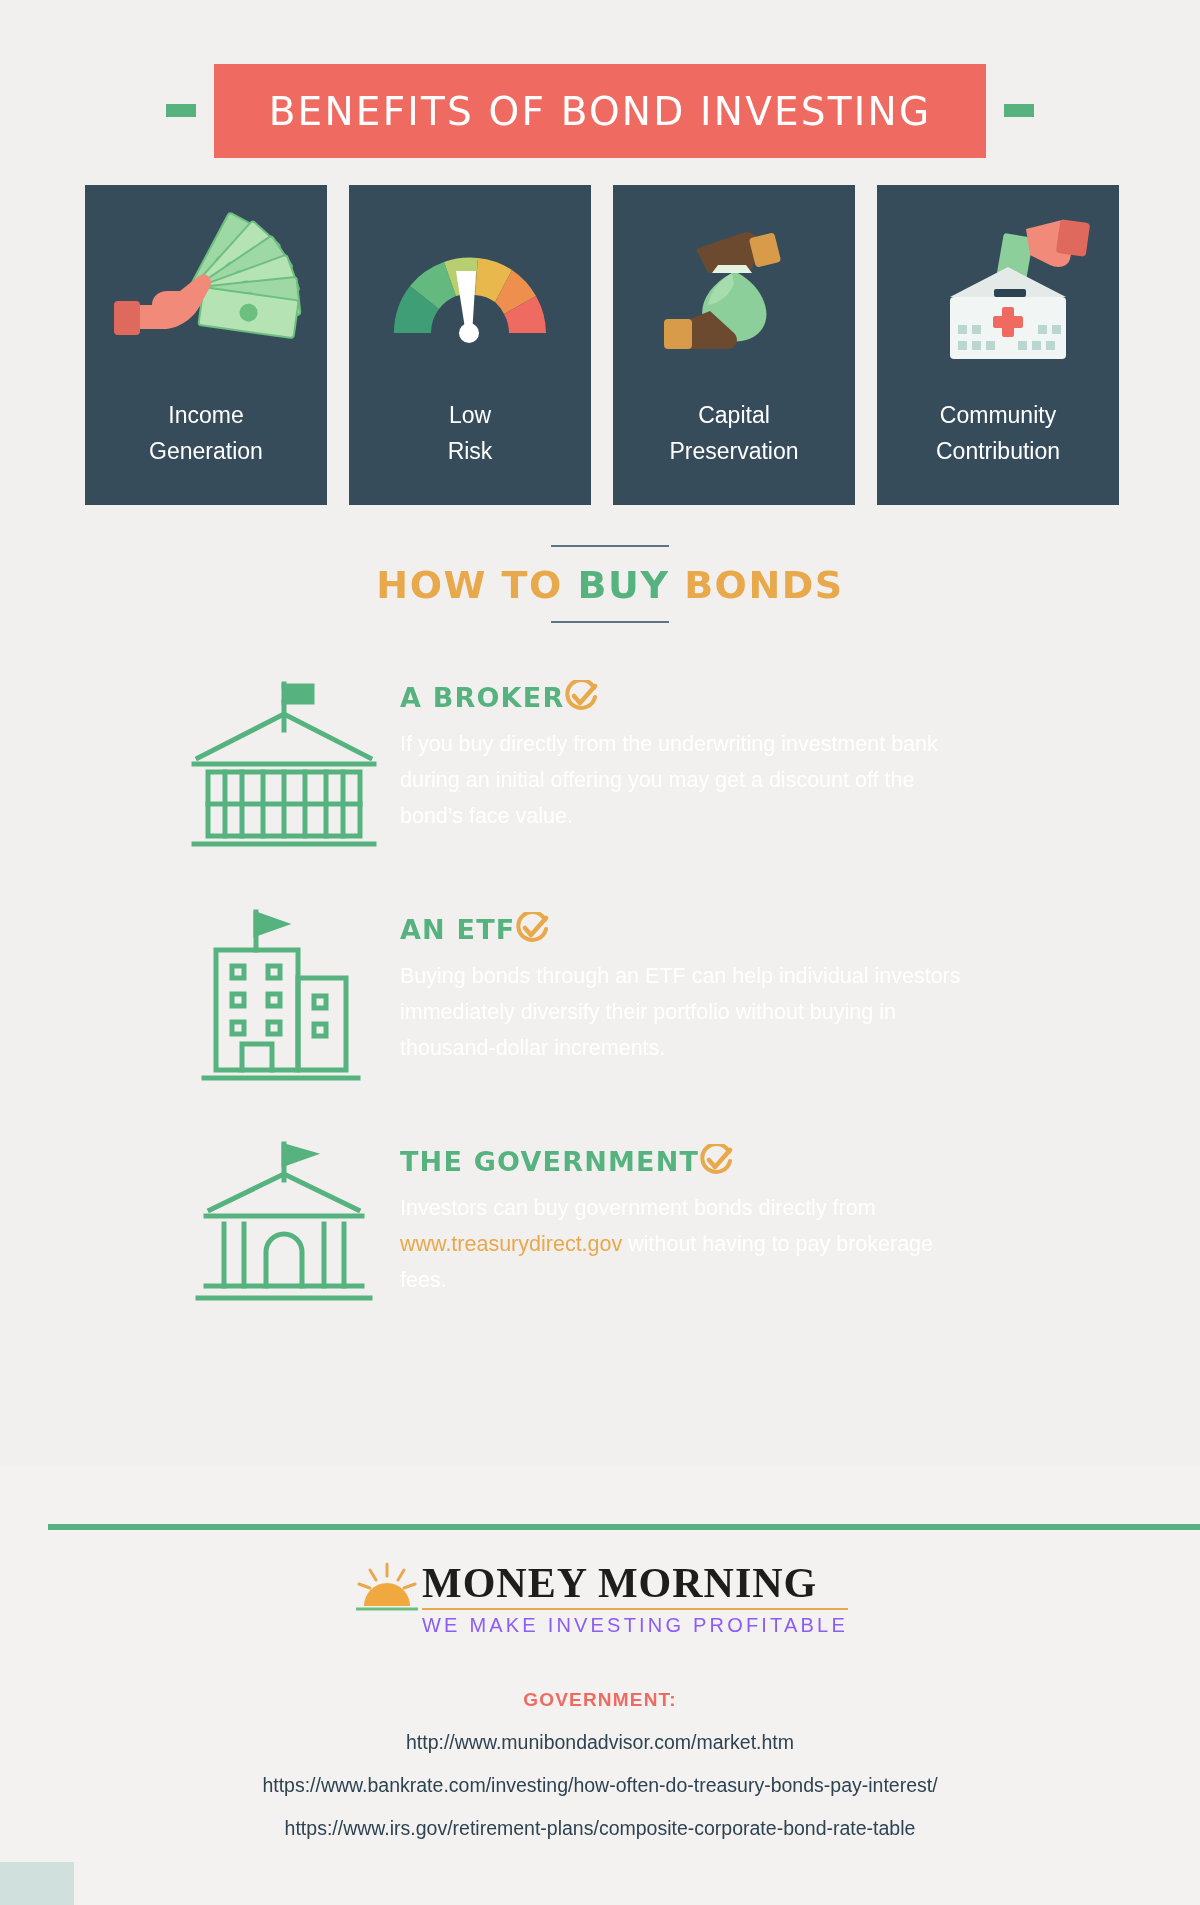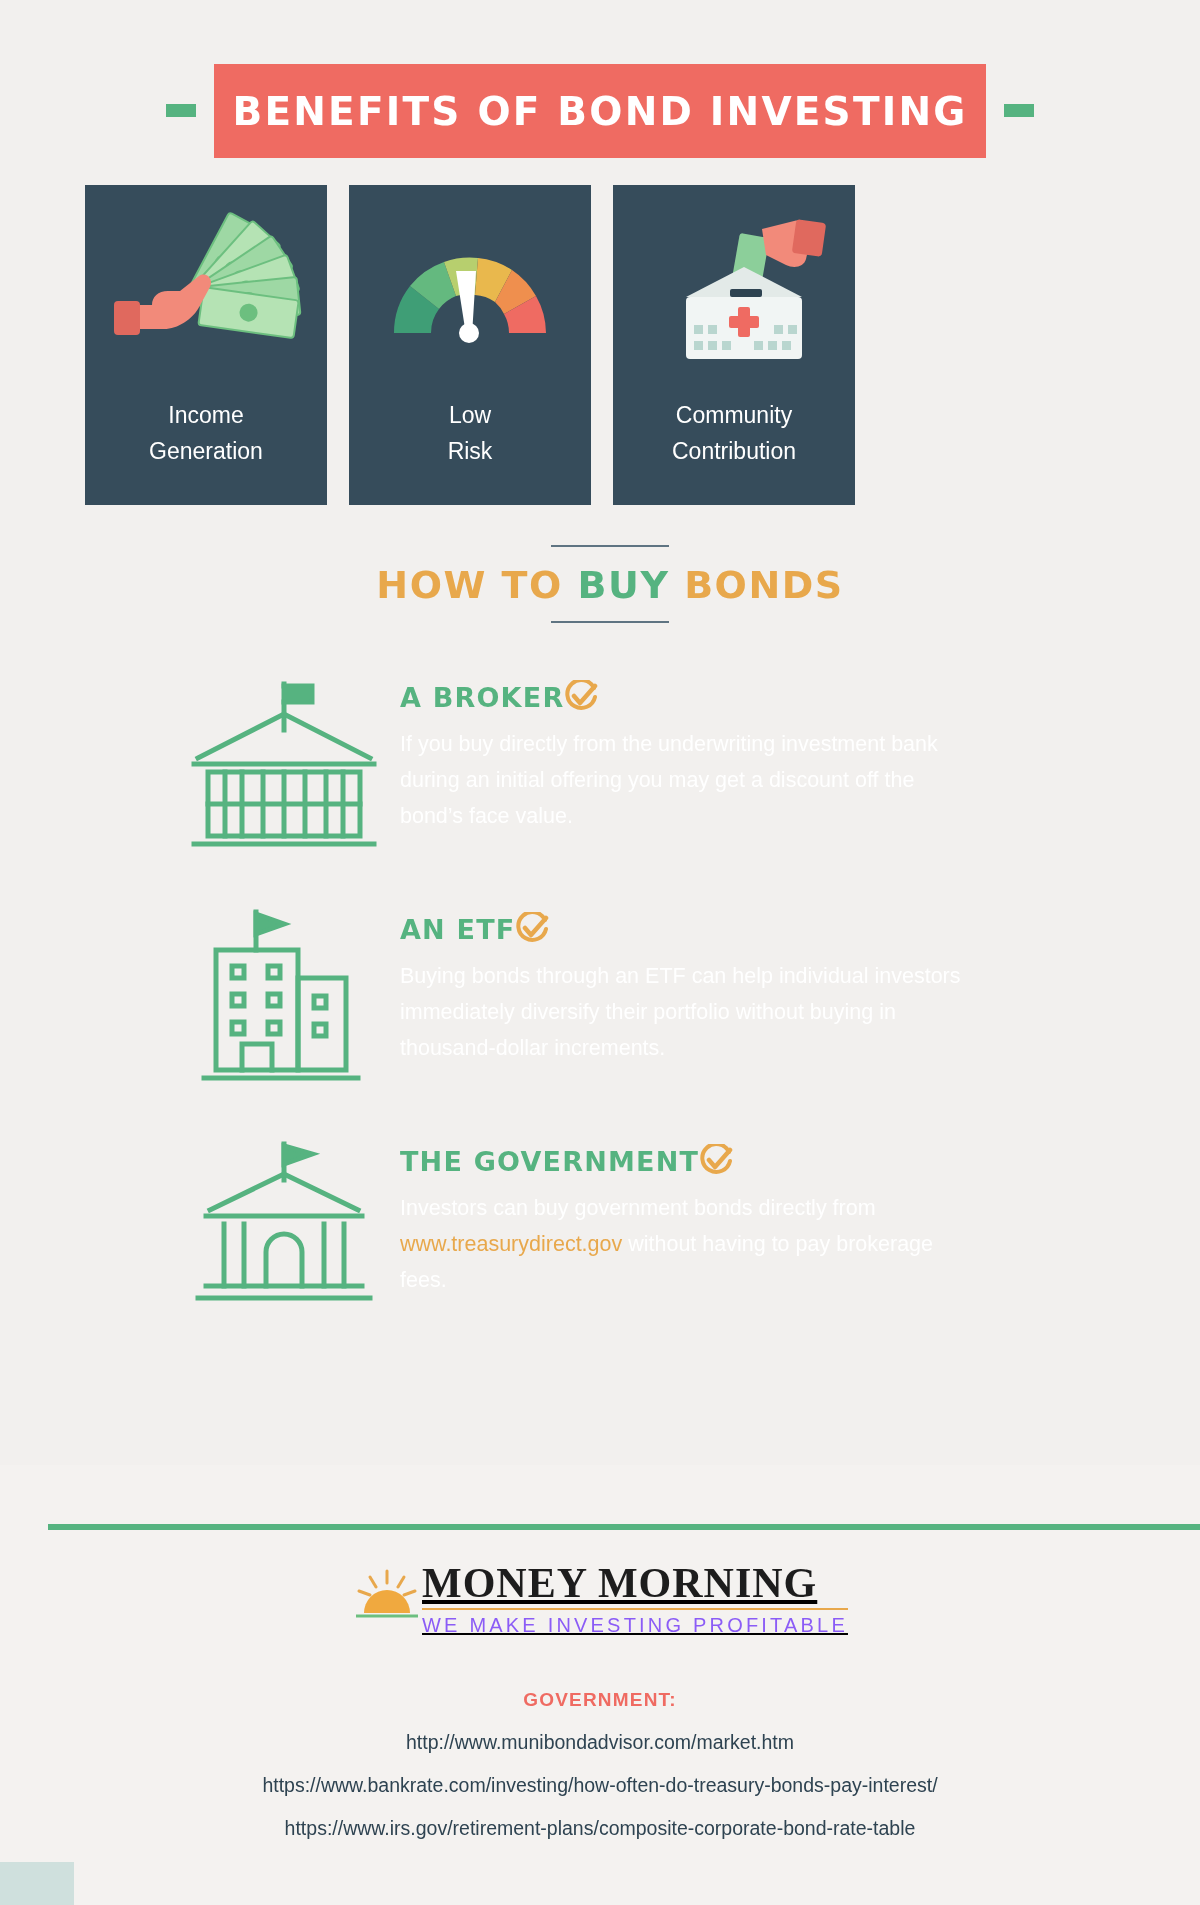--- a/index.html
+++ b/index.html
@@ -64,21 +64,21 @@
     left: 214px; top: 32px;
     width: 772px; height: 94px;
     background: #ef6b62;
     display: flex;
     align-items: center;
     justify-content: center;
   }
   .ribbon h1 {
     color: #ffffff;
     font-size: 39px;
-    font-weight: bold;
+    font-weight: normal;
     letter-spacing: 2.2px;
     font-family: "DejaVu Sans", sans-serif;
     text-transform: uppercase;
   }
 
   
   .tiles {
     position: absolute;
     left: 85px;
     top: 185px;
@@ -193,23 +193,21 @@
 
   
   .footer {
     position: absolute;
     left: 0; top: 1560px;
     width: 1200px;
     text-align: center;
   }
   .logo-wrap {
     display: flex;
-    align-items: center;
     justify-content: center;
-    text-decoration: underline;
   }
   .logo-text {
     text-align: left;
   }
   .logo-main {
     font-family: "Liberation Serif", serif;
     font-size: 42px;
     font-weight: bold;
     color: #1d1d1d;
     letter-spacing: 1px;
@@ -321,20 +319,39 @@
             <circle cx="-1" cy="0" r="10" fill="#ffffff"></circle>
           </g>
         </svg>
       </div>
       <div class="tile-label">
         <span>Low</span><br>
         <span>Risk</span>
       </div>
     </div>
 
+    <div class="tile">
+      <div class="tile-art">
+        <svg width="200" height="170" viewBox="0 0 200 170">
+          <g>
+            <path d="M62 38 L108 22 C118 19 126 26 124 35 L118 58 L74 62 Z" fill="#6b4a2f"></path>
+            <rect x="118" y="24" width="26" height="30" rx="4" fill="#d79b4a" transform="rotate(-14 131 39)"></rect>
+            <path d="M84 54 L112 54 L118 62 L78 62 Z" fill="#e7f3e2"></path>
+            <path d="M98 62 C72 76 62 98 72 116 C82 134 116 136 128 118 C140 100 126 74 104 62 Z" fill="#8ccf9a"></path>
+            <path d="M98 62 C84 70 76 82 74 94 C86 92 96 84 100 72 Z" fill="#a6dcae"></path>
+            <path d="M56 108 L76 100 L100 122 C106 128 102 138 94 138 L60 138 C50 138 44 132 44 124 Z" fill="#6b4a2f"></path>
+            <rect x="30" y="108" width="28" height="30" rx="4" fill="#d79b4a"></rect>
+          </g>
+        </svg>
+      </div>
+      <div class="tile-label">
+        <span>Capital</span><br>
+        <span>Preservation</span>
+      </div>
+    </div>
 
     <div class="tile">
       <div class="tile-art">
         <svg width="200" height="170" viewBox="0 0 200 170">
           <g>
             <rect x="100" y="24" width="30" height="66" rx="3" fill="#8ccf9a" transform="rotate(10 115 57)"></rect>
             <path d="M128 18 L160 10 C170 8 178 14 178 22 L172 48 C170 56 160 58 152 54 L132 44 Z" fill="#f28a7a"></path>
             <rect x="160" y="10" width="30" height="34" rx="4" fill="#e0695e" transform="rotate(8 175 27)"></rect>
             <rect x="52" y="86" width="116" height="62" rx="4" fill="#f1f5f4"></rect>
             <path d="M52 86 L110 56 L168 86 Z" fill="#e3eae8"></path>

